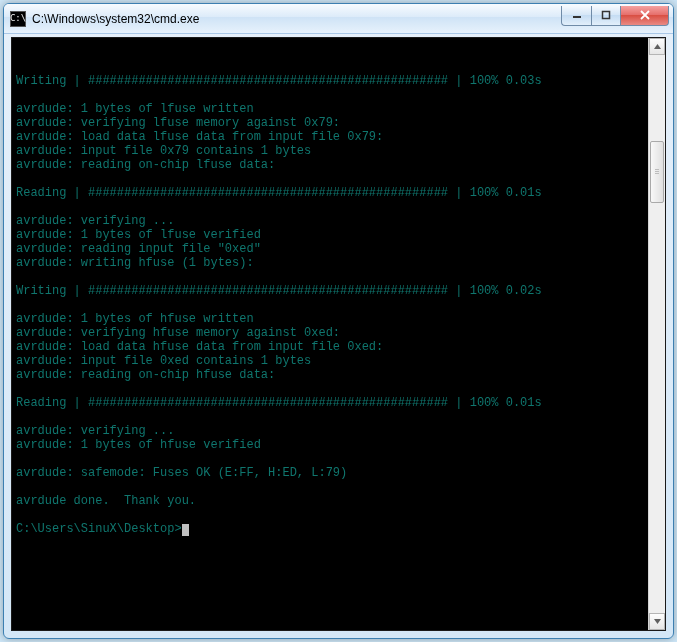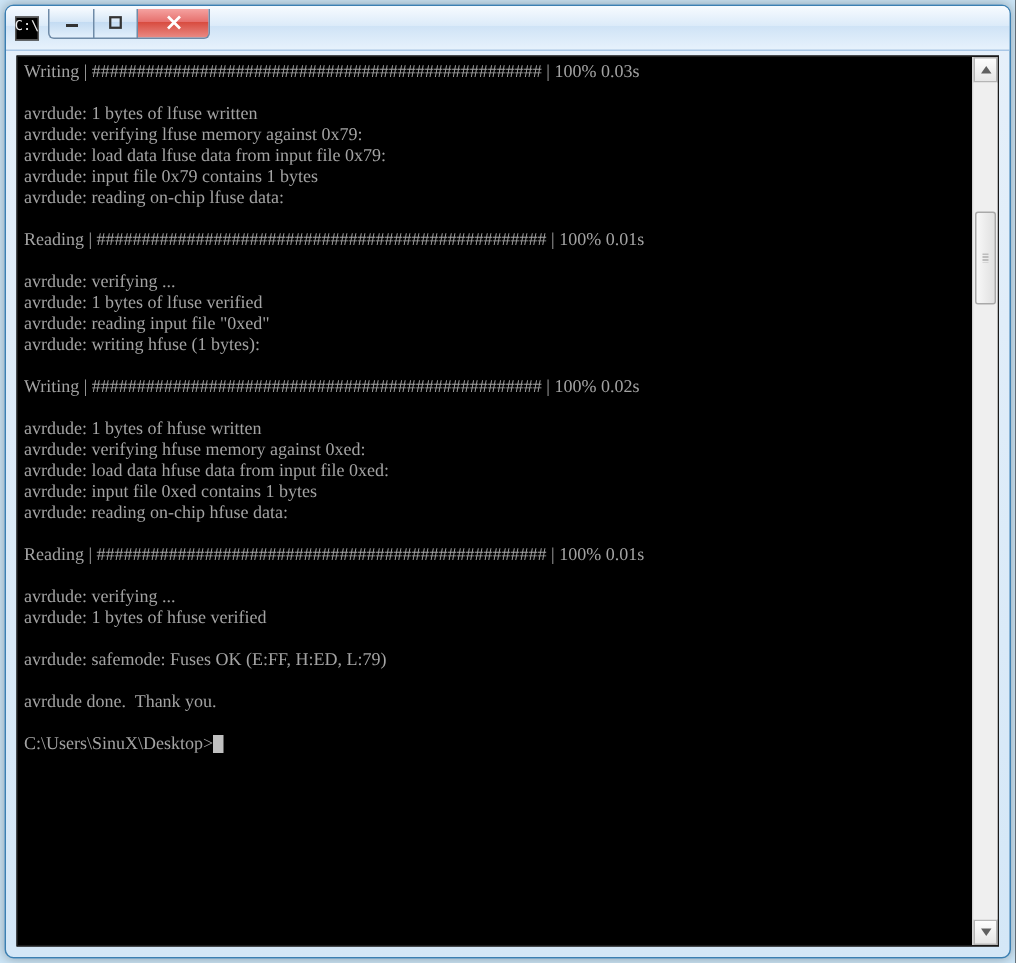--- a/index.html
+++ b/index.html
@@ -51,23 +51,23 @@
     color:#fff;
   }
   .win-btn svg { display:block; }
   .client {
     position:absolute; left:7px; top:33px; right:7px; bottom:7px;
     background:#000; border:1px solid #1a1a1a;
     display:flex;
   }
   .terminal {
     flex:1; padding:2px 2px 2px 4px;
-    font-family:Liberation Serif, serif;
+    font-family:Liberation Mono, monospace;
     font-size:12px; line-height:14px; letter-spacing:0;
-    color:#a3a3a3; white-space:pre; overflow:hidden;
+    color:#0f766e; white-space:pre; overflow:hidden;margin-top:34px;
   }
   .cursor {
     display:inline-block; width:7px; height:12px;
     background:#c0c0c0; vertical-align:text-bottom;
     animation:blink 1s steps(1) infinite;
   }
   @keyframes blink { 50% { opacity:0; } }
   .scrollbar {
     width:17px; background:#f0f0f0; border-left:1px solid #d4d4d4;
     display:flex; flex-direction:column;
@@ -88,20 +88,21 @@
     content:""; position:absolute; left:4px; right:4px; top:50%; height:6px; margin-top:-3px;
     background:repeating-linear-gradient(#bdbdbd 0,#bdbdbd 1px,transparent 1px,transparent 2px);
   }
 </style>
 </head>
 <body>
 
 <div class="window">
   <div class="titlebar">
     <div class="icon">C:\</div>
+    <div class="title">C:\Windows\system32\cmd.exe</div>
     <div class="win-controls">
       <div class="win-btn min">
         <svg width="10" height="10" viewBox="0 0 10 10">
             <rect x="1" y="6" width="8" height="2" fill="#333"></rect>
           </svg>
       </div>
       <div class="win-btn max">
         <svg width="10" height="10" viewBox="0 0 10 10">
             <rect x="1.5" y="1.5" width="7" height="7" fill="none" stroke="#333" stroke-width="1.5"></rect>
           </svg>

